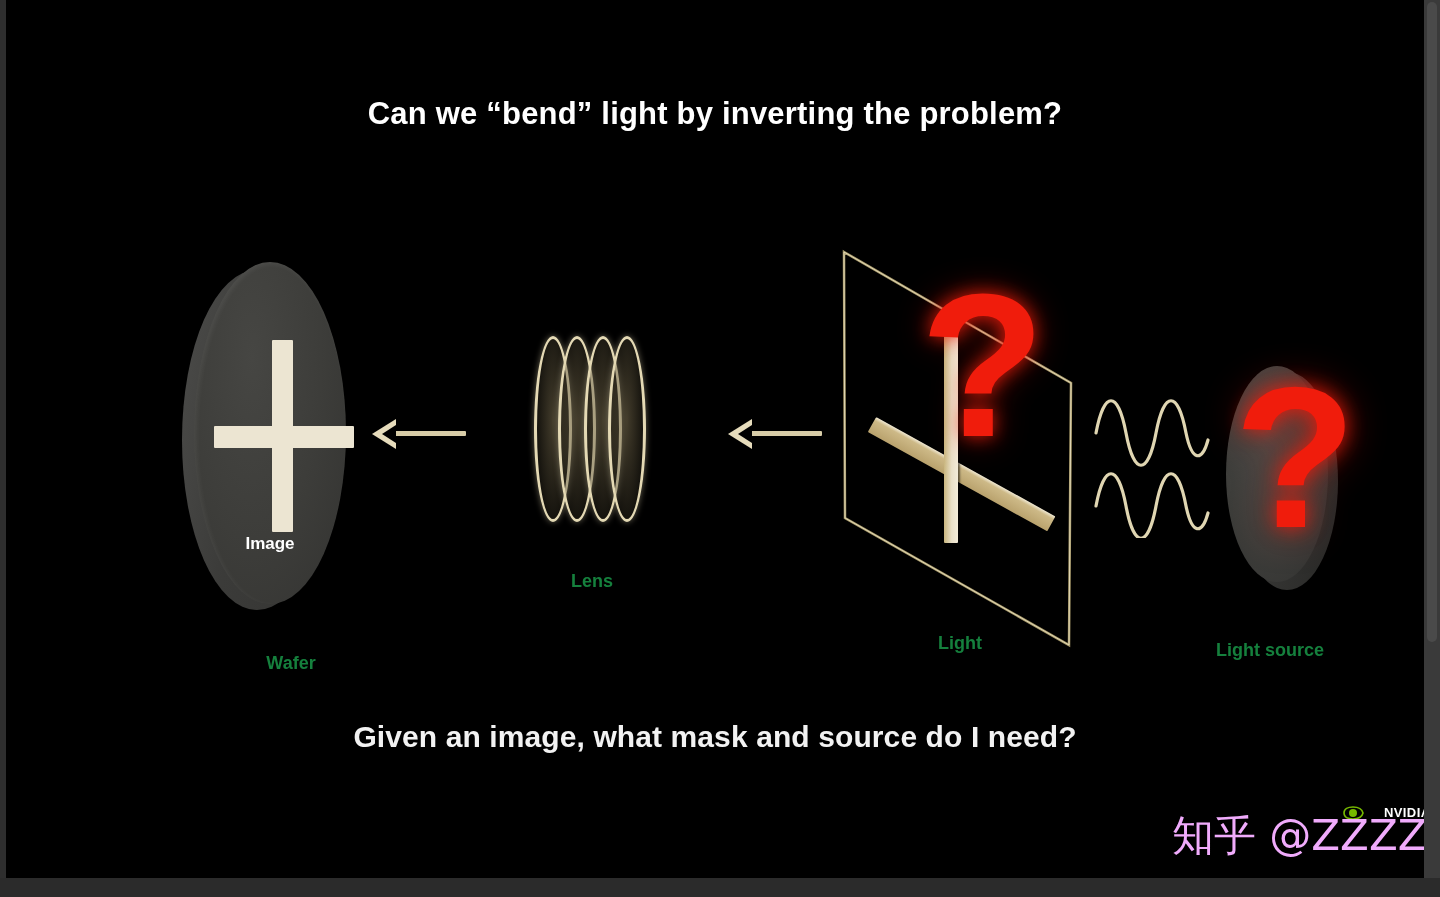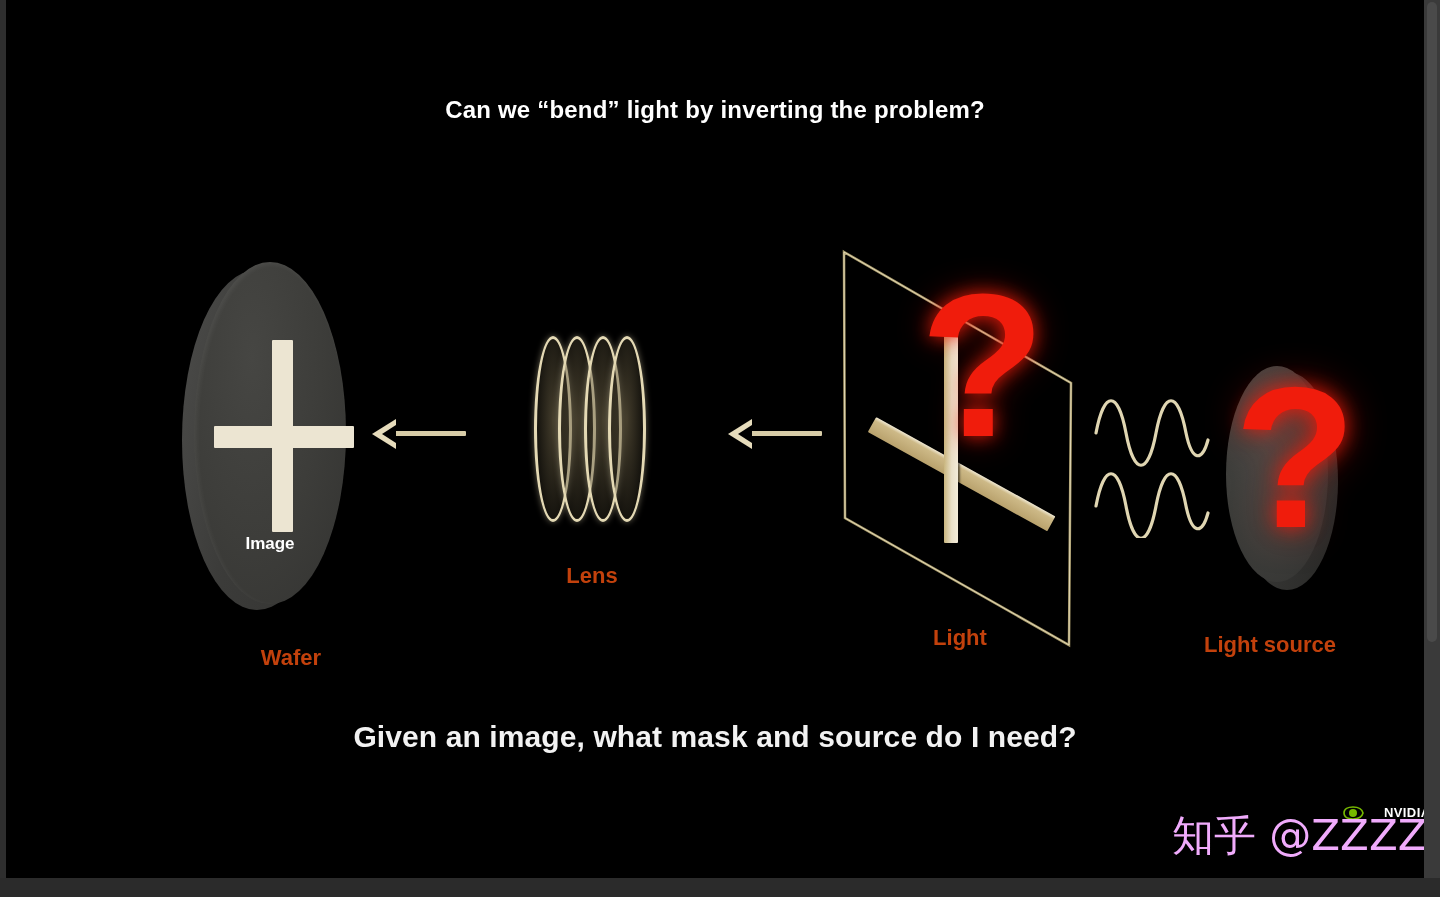--- a/index.html
+++ b/index.html
@@ -57,44 +57,45 @@
     overflow: hidden;
   }
 
   
   #slide-title {
     position: absolute;
     left: 0; top: 96px;
     width: 1418px;
     text-align: center;
     color: #ffffff;
-    font-size: 24px;
+    font-size: 31px;
     font-weight: 700;
     letter-spacing: 0.2px;
   }
   #slide-subtitle {
     position: absolute;
     left: 0; top: 720px;
     width: 1418px;
     text-align: center;
     color: #f2f2f2;
     font-size: 30px;
     font-weight: 700;
     letter-spacing: 0.1px;
   }
 
   
   .caption {
     position: absolute;
-    color: #c2410c;
-    font-size: 22px;
+    color: #15803d;
+    font-size: 18px;
     font-weight: 700;
     text-align: center;
     white-space: nowrap;
     transform: translateX(-50%);
+    margin-top: 8px;
   }
 
   
   #wafer-group {
     position: absolute;
     left: 176px; top: 262px;
     width: 170px; height: 352px;
   }
   #wafer-disc-back {
     position: absolute;

